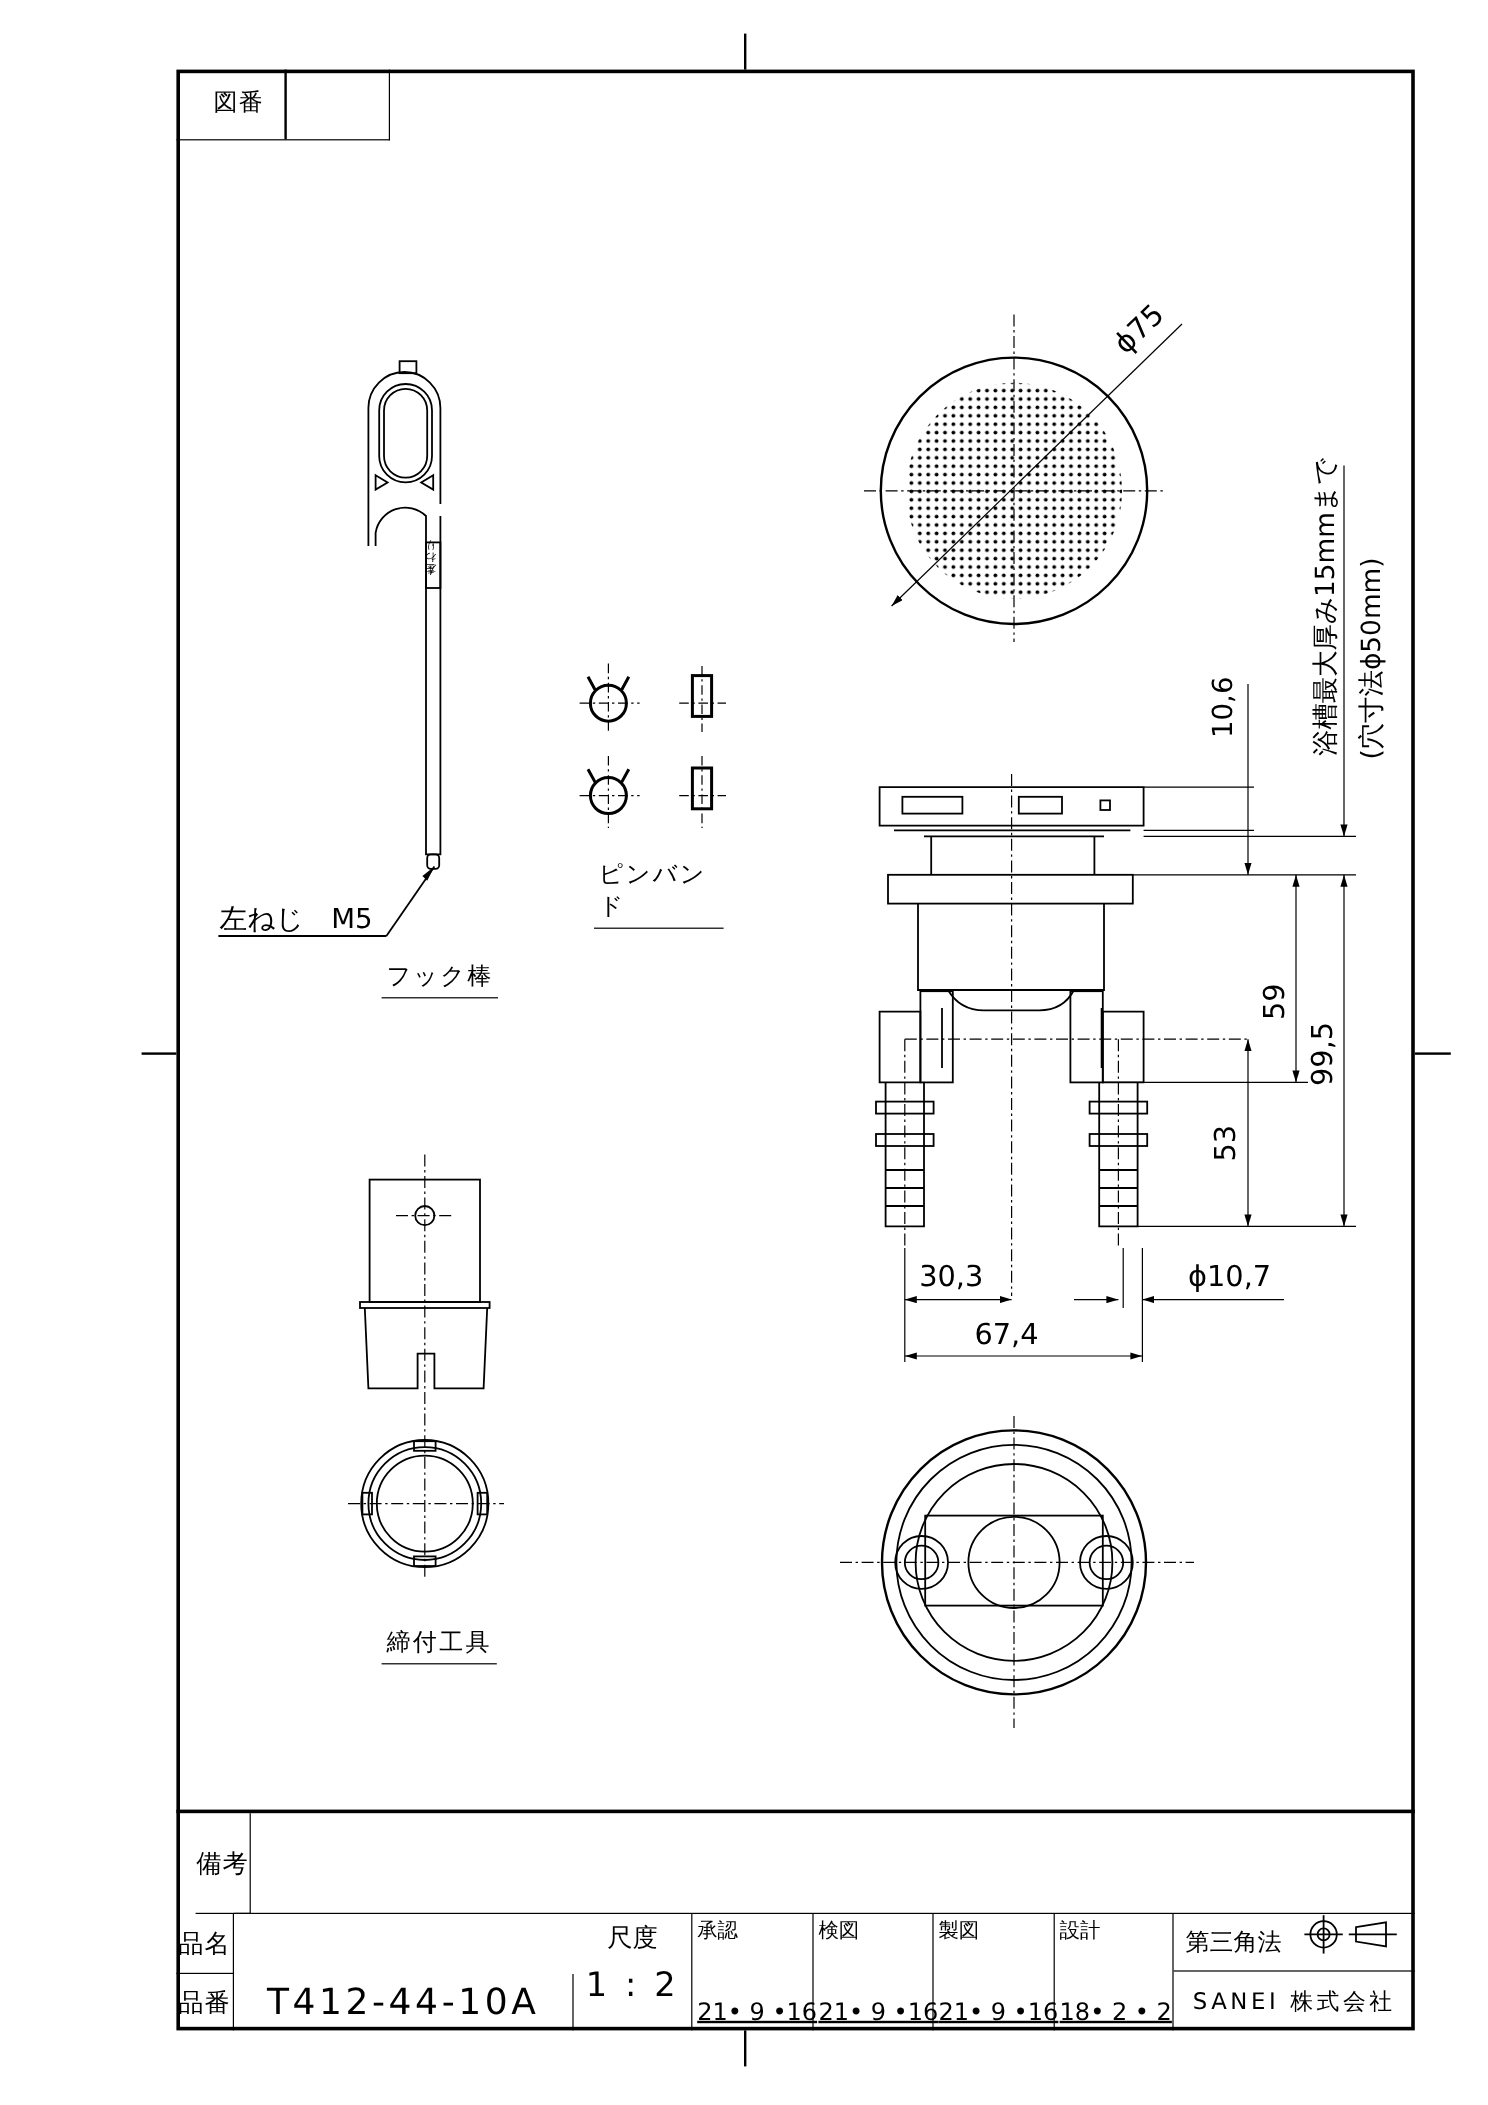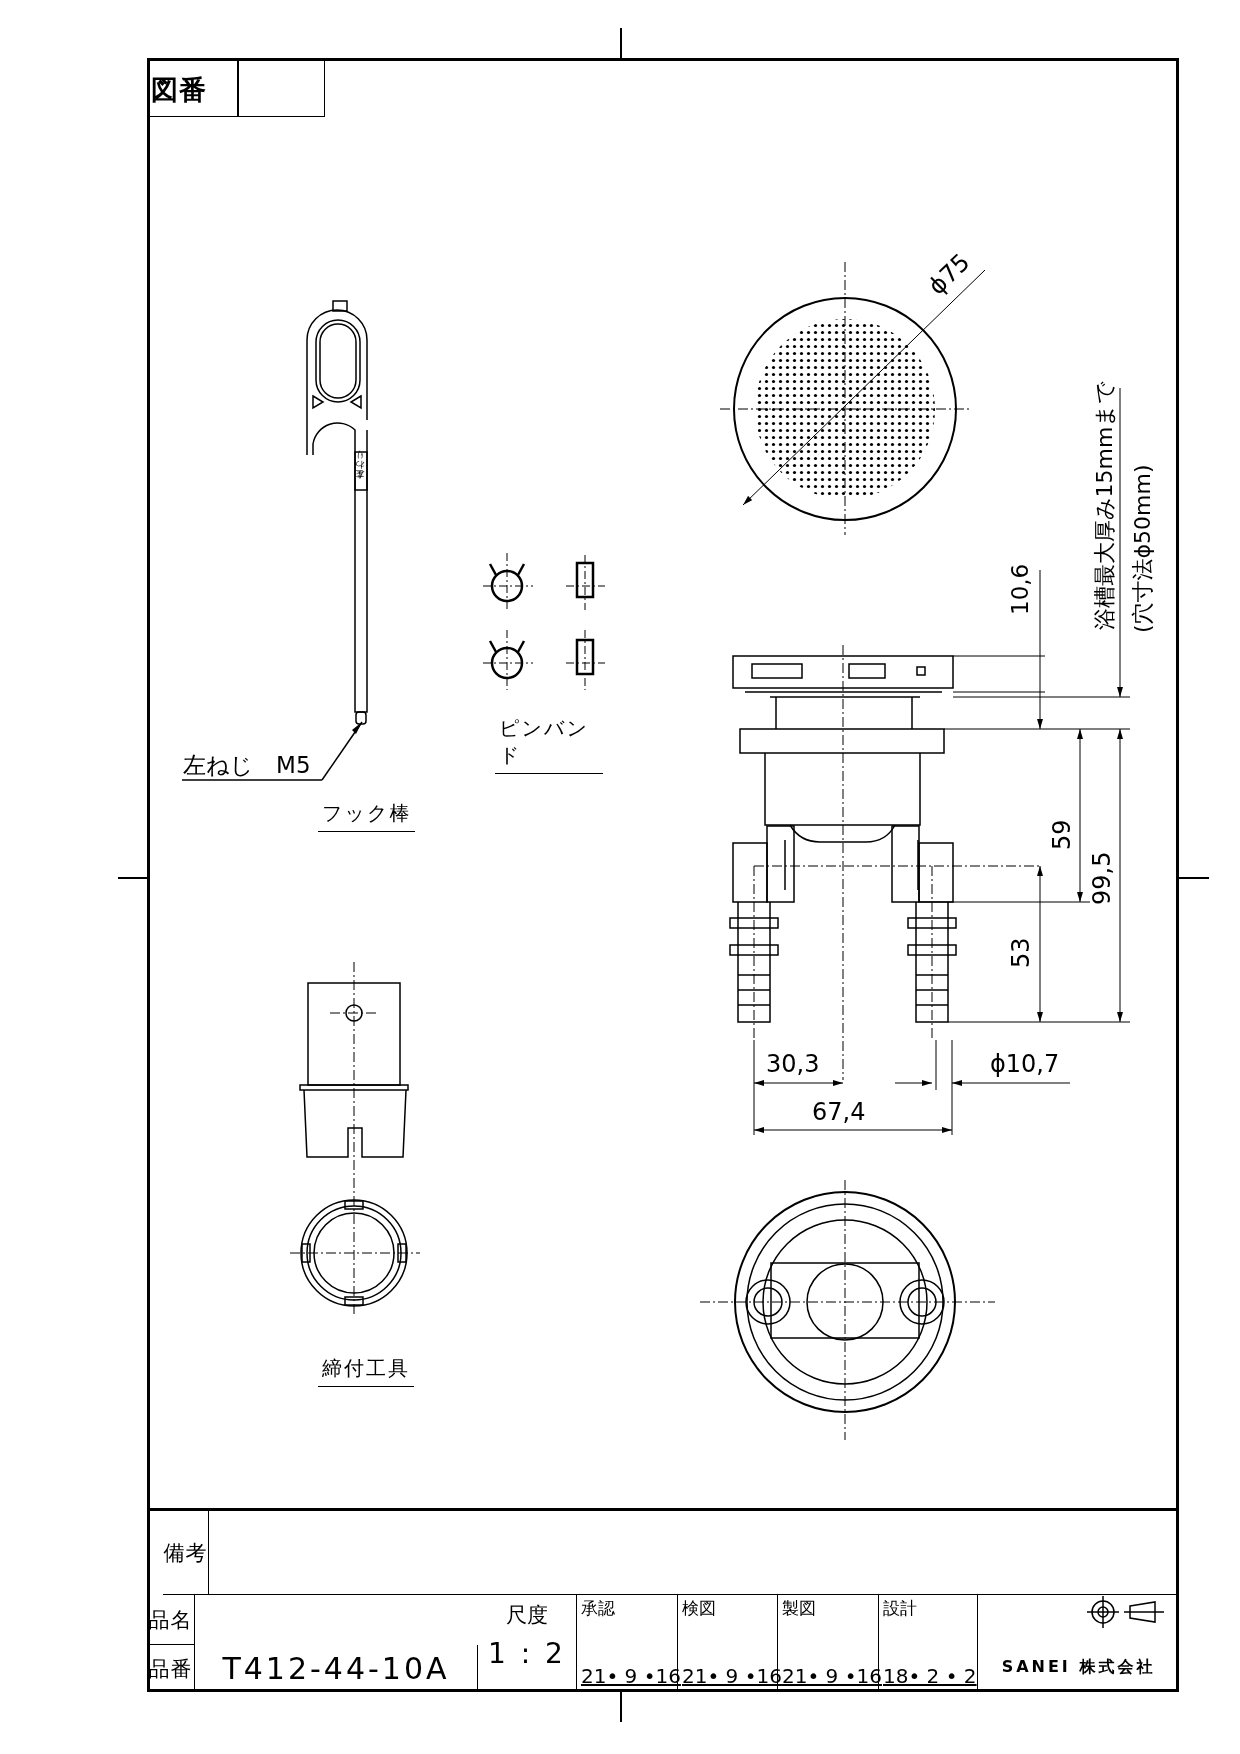--- a/index.html
+++ b/index.html
@@ -18,21 +18,21 @@
 <body>
 
 <div class="tick" style="left:620px;top:28px;width:1.5px;height:30px;"></div>
 <div class="tick" style="left:620px;top:1692px;width:1.5px;height:30px;"></div>
 <div class="tick" style="left:118px;top:877px;width:29px;height:1.5px;"></div>
 <div class="tick" style="left:1179px;top:877px;width:30px;height:1.5px;"></div>
 
 <div class="frame"></div>
 
 <div class="abs" style="left:147px;top:58px;width:178px;height:59px;border-right:1.5px solid #000;border-bottom:1.5px solid #000;box-sizing:border-box;">
-  <div class="abs lbl" style="left:4px;top:14px;font-size:27px;font-weight:bold;">図番</div>
+  <div class="abs lbl" style="left:31px;top:14px;font-size:20px;">図番</div>
   <div class="abs" style="left:90px;top:0;width:1.5px;height:58px;background:#000;"></div>
   <div class="abs" style="left:100px;top:14px;"></div>
 </div>
 
 <svg class="abs" style="left:0;top:0;" width="1240" height="1754" viewBox="0 0 1240 1754">
   <defs>
     <marker id="arr" markerWidth="10" markerHeight="6" refX="10" refY="3" orient="auto-start-reverse" markerUnits="userSpaceOnUse">
       <path d="M0,0 L10,3 L0,6 Z" fill="#000"></path>
     </marker>
     <pattern id="dots" width="7" height="7" patternUnits="userSpaceOnUse">
@@ -243,16 +243,19 @@
   </div>
   <div class="cell" style="left:631px;top:84px;width:101px;height:97px;border-bottom:none;">
     <span class="small-lbl">製図</span>
     <span class="date">21• 9 •16</span>
   </div>
   <div class="cell" style="left:732px;top:84px;width:99px;height:97px;border-bottom:none;">
     <span class="small-lbl">設計</span>
     <span class="date">18• 2 • 2</span>
   </div>
 
+  <div class="cell" style="left:831px;top:84px;width:201px;height:48px;border-right:none;justify-content:flex-start;">
+    <span style="font-size:20px;margin-left:10px;">第三角法</span>
+  </div>
   <div class="cell" style="left:831px;top:132px;width:201px;height:49px;border-right:none;border-bottom:none;">
-    <span style="font-size:16px;font-weight:bold;letter-spacing:3px;">SANEI 株式会社</span>
+    <span style="font-size:19px;font-weight:normal;letter-spacing:3px;">SANEI 株式会社</span>
   </div>
 </div>
 
 </body></html>

